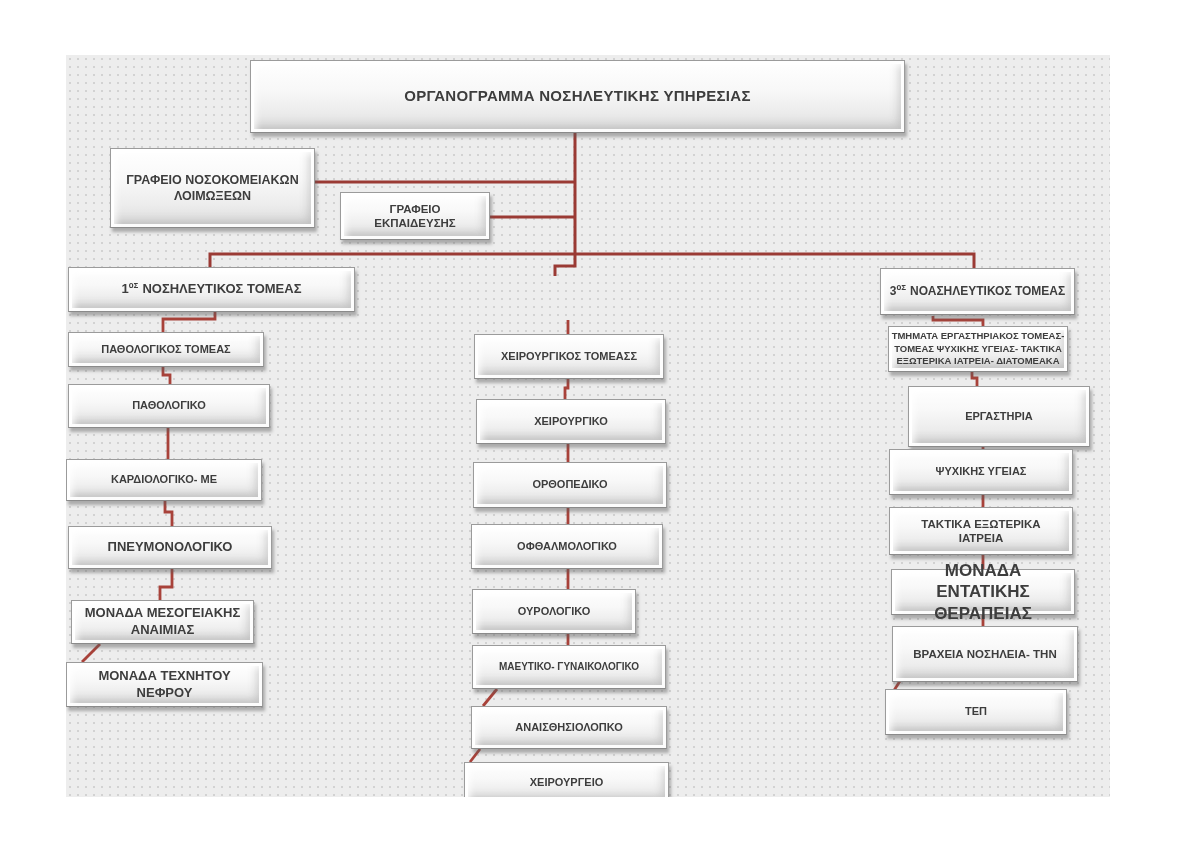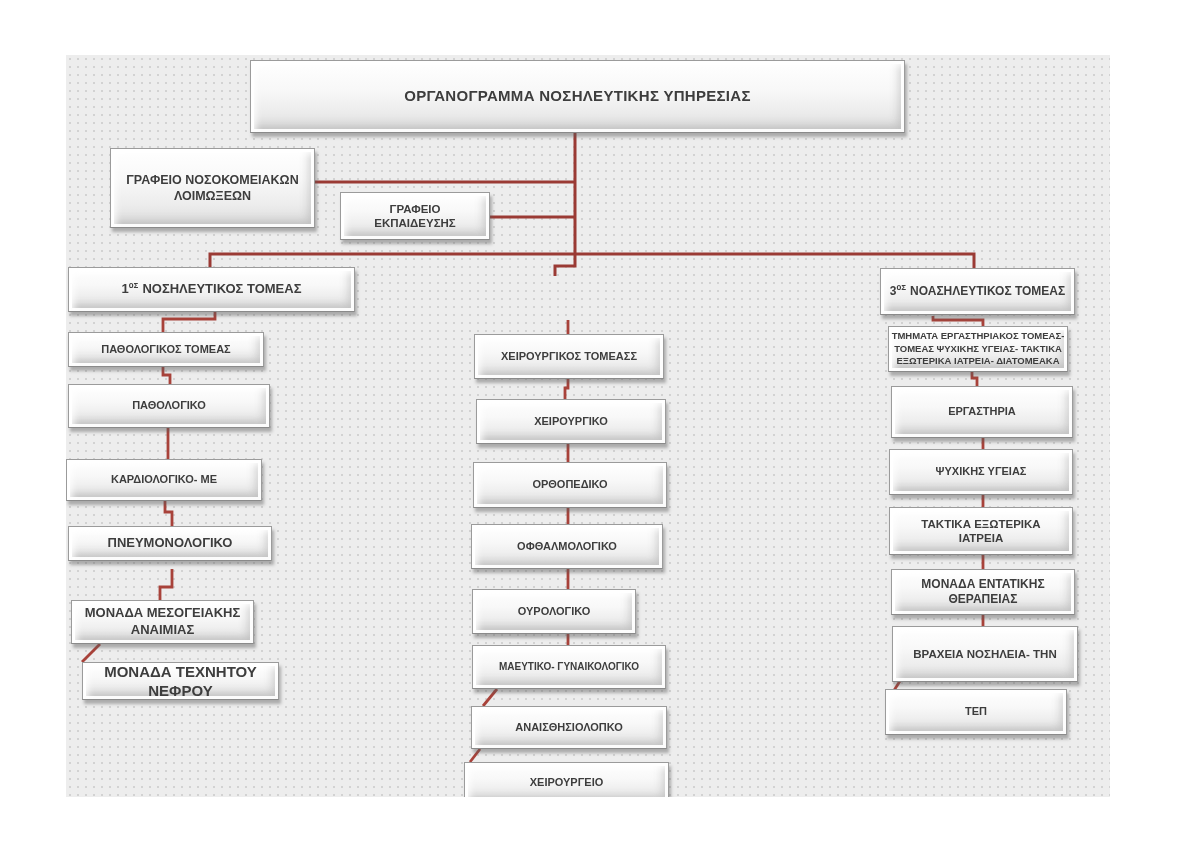--- a/index.html
+++ b/index.html
@@ -80,34 +80,34 @@
   <div class="node header" style="left:2px;top:212px;width:287px;height:45px">
     <span><span>1</span><sup>ΟΣ</sup><span class="hlabel">ΝΟΣΗΛΕΥΤΙΚΟΣ ΤΟΜΕΑΣ</span></span>
   </div>
   <div class="node header" style="left:814px;top:213px;width:195px;height:47px;font-size:12px">
     <span><span>3</span><sup>ΟΣ</sup><span class="hlabel">ΝΟΑΣΗΛΕΥΤΙΚΟΣ ΤΟΜΕΑΣ</span></span>
   </div>
 
   <div class="node" style="left:2px;top:277px;width:196px;height:35px">ΠΑΘΟΛΟΓΙΚΟΣ ΤΟΜΕΑΣ</div>
   <div class="node" style="left:2px;top:329px;width:202px;height:44px">ΠΑΘΟΛΟΓΙΚΟ</div>
   <div class="node" style="left:0px;top:404px;width:196px;height:42px">ΚΑΡΔΙΟΛΟΓΙΚΟ- ΜΕ</div>
-  <div class="node" style="left:2px;top:471px;width:204px;height:35px;font-size:13px">ΠΝΕΥΜΟΝΟΛΟΓΙΚΟ</div>
+  <div class="node" style="left:2px;top:471px;width:204px;height:43px;font-size:13px">ΠΝΕΥΜΟΝΟΛΟΓΙΚΟ</div>
   <div class="node tall2" style="left:5px;top:545px;width:183px;height:44px;font-size:13px">ΜΟΝΑΔΑ ΜΕΣΟΓΕΙΑΚΗΣ ΑΝΑΙΜΙΑΣ</div>
-  <div class="node tall2" style="left:16px;top:607px;width:197px;height:38px;font-size:15px">ΜΟΝΑΔΑ ΤΕΧΝΗΤΟΥ ΝΕΦΡΟΥ</div>
+  <div class="node tall2" style="left:0px;top:607px;width:197px;height:45px;font-size:13px">ΜΟΝΑΔΑ ΤΕΧΝΗΤΟΥ ΝΕΦΡΟΥ</div>
 
   <div class="node" style="left:408px;top:279px;width:190px;height:45px">ΧΕΙΡΟΥΡΓΙΚΟΣ ΤΟΜΕΑΣΣ</div>
   <div class="node" style="left:410px;top:344px;width:190px;height:45px">ΧΕΙΡΟΥΡΓΙΚΟ</div>
   <div class="node" style="left:407px;top:407px;width:194px;height:46px">ΟΡΘΟΠΕΔΙΚΟ</div>
   <div class="node" style="left:405px;top:469px;width:192px;height:45px">ΟΦΘΑΛΜΟΛΟΓΙΚΟ</div>
   <div class="node" style="left:406px;top:534px;width:164px;height:45px">ΟΥΡΟΛΟΓΙΚΟ</div>
   <div class="node" style="left:406px;top:590px;width:194px;height:44px;font-size:10px">ΜΑΕΥΤΙΚΟ- ΓΥΝΑΙΚΟΛΟΓΙΚΟ</div>
   <div class="node" style="left:405px;top:651px;width:196px;height:43px">ΑΝΑΙΣΘΗΣΙΟΛΟΠΚΟ</div>
   <div class="node" style="left:398px;top:707px;width:205px;height:42px">ΧΕΙΡΟΥΡΓΕΙΟ</div>
 
   <div class="node small" style="left:822px;top:271px;width:180px;height:46px">ΤΜΗΜΑΤΑ ΕΡΓΑΣΤΗΡΙΑΚΟΣ ΤΟΜΕΑΣ- ΤΟΜΕΑΣ ΨΥΧΙΚΗΣ ΥΓΕΙΑΣ- ΤΑΚΤΙΚΑ ΕΞΩΤΕΡΙΚΑ ΙΑΤΡΕΙΑ- ΔΙΑΤΟΜΕΑΚΑ</div>
-  <div class="node" style="left:825px;top:331px;width:182px;height:52px">ΕΡΓΑΣΤΗΡΙΑ</div>
+  <div class="node" style="left:842px;top:331px;width:182px;height:61px">ΕΡΓΑΣΤΗΡΙΑ</div>
   <div class="node" style="left:823px;top:394px;width:184px;height:46px">ΨΥΧΙΚΗΣ ΥΓΕΙΑΣ</div>
   <div class="node" style="left:823px;top:452px;width:184px;height:48px;font-size:11.5px">ΤΑΚΤΙΚΑ ΕΞΩΤΕΡΙΚΑ ΙΑΤΡΕΙΑ</div>
-  <div class="node" style="left:825px;top:514px;width:184px;height:46px;font-size:12px">ΜΟΝΑΔΑ ΕΝΤΑΤΙΚΗΣ ΘΕΡΑΠΕΙΑΣ</div>
+  <div class="node" style="left:825px;top:514px;width:184px;height:46px;font-size:17px">ΜΟΝΑΔΑ ΕΝΤΑΤΙΚΗΣ ΘΕΡΑΠΕΙΑΣ</div>
   <div class="node" style="left:826px;top:571px;width:186px;height:56px;font-size:11.5px">ΒΡΑΧΕΙΑ ΝΟΣΗΛΕΙΑ- ΤΗΝ</div>
   <div class="node" style="left:819px;top:634px;width:182px;height:46px">ΤΕΠ</div>
 
 </div>
 
 </body></html>

